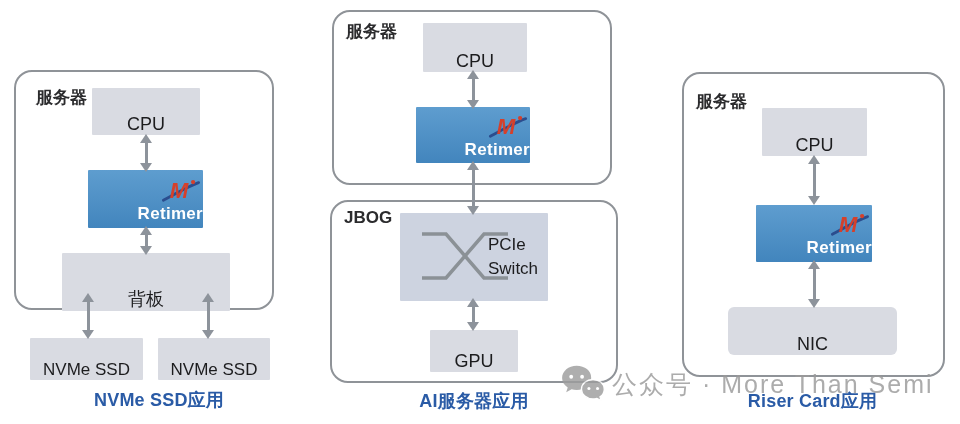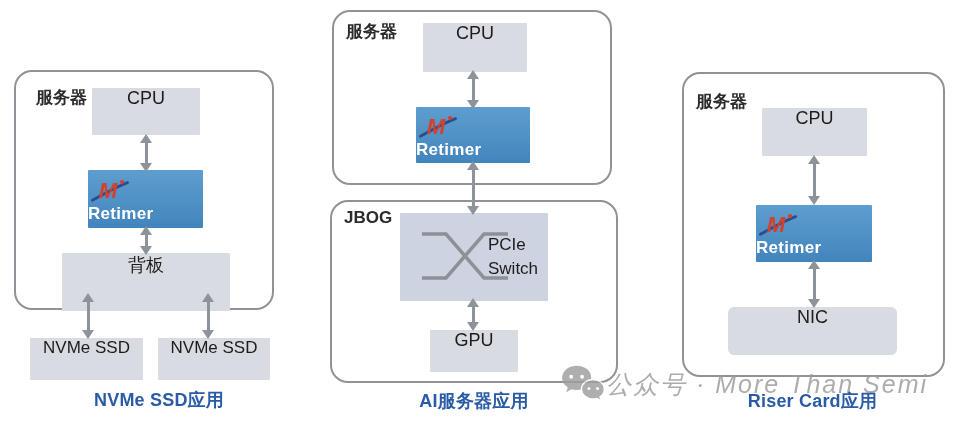--- a/index.html
+++ b/index.html
@@ -9,21 +9,21 @@
   }
   .frame{
     position:absolute;border:2px solid #8f9398;border-radius:18px;
     background:transparent;z-index:1;box-sizing:border-box;
   }
   .frame-label{
     position:absolute;z-index:2;font-size:17px;font-weight:700;color:#2b2b2d;
   }
   .node{
     position:absolute;z-index:2;background:#d9dbe2;color:#1c1c1e;
-    display:flex;align-items:flex-start;justify-content:center;
+    display:flex;align-items:flex-end;justify-content:center;
     font-size:18px;box-sizing:border-box;border-radius:1px;
   }
   .node.switchbox{background:#cdd3e0;}
   .node.retimer{
     background:linear-gradient(180deg,#5e9dcf 0%,#4285bd 100%);
     color:#ffffff;flex-direction:column;justify-content:center;gap:1px;
   }
   .retimer-label{font-size:17px;font-weight:700;letter-spacing:.3px;}
   .mlogo{display:block;margin-top:2px;}
   .varrow{position:absolute;width:13px;z-index:3;}
@@ -42,21 +42,21 @@
     position:absolute;z-index:6;text-align:center;font-size:18px;font-weight:700;
     color:#2a5ba6;letter-spacing:.2px;
   }
   .xbar{position:absolute;z-index:3;}
   .switch-text{
     position:absolute;z-index:3;width:62px;font-size:17px;line-height:24px;
     color:#1c1c1e;text-align:left;
   }
   .watermark{
     position:absolute;left:560px;top:364px;z-index:5;display:flex;align-items:center;
-    gap:0;opacity:.82;font-style:italic;
+    gap:6px;opacity:.82;
   }
   .watermark .wm-text{
     font-size:25px;color:#9a9a9a;letter-spacing:2px;white-space:nowrap;
   }
 </style>
 </head>
 <body>
 
 <div class="stage">
 

